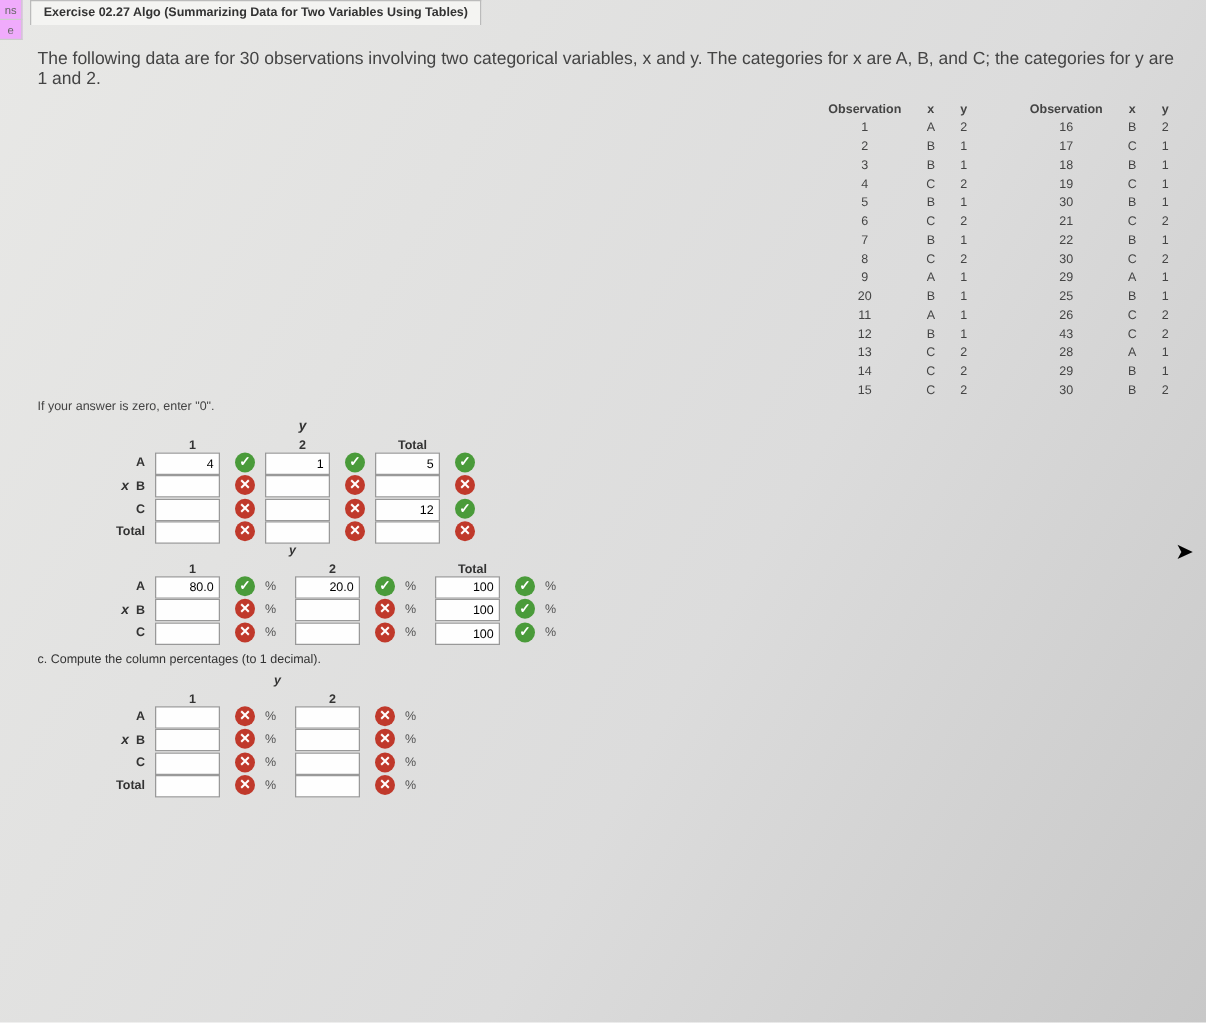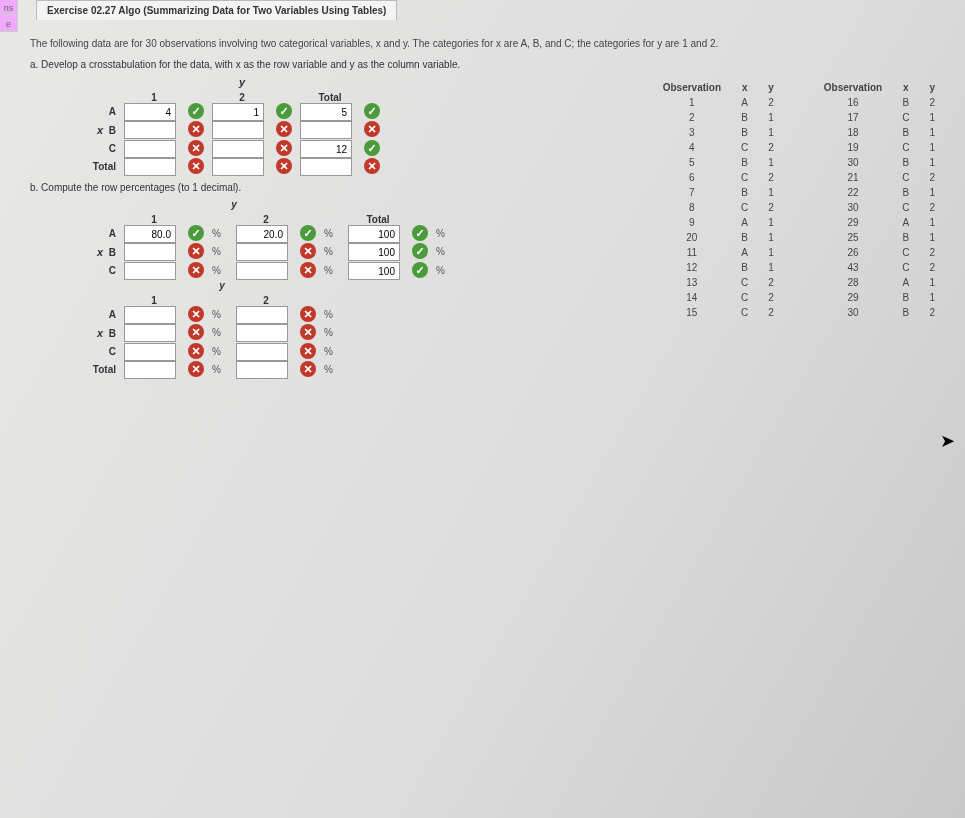--- a/index.html
+++ b/index.html
@@ -13,38 +13,38 @@
     height: 818px;
     overflow: hidden;
     position: relative;
   }
   .top-tab {
     border: 1px solid #bbb;
     border-bottom: none;
     background: #f4f4f2;
     padding: 4px 10px;
     display: inline-block;
-    margin-left: 18px;
+    margin-left: 6px;
     font-weight: bold;
     font-size: 10px;
   }
   .left-tabs {
     position: absolute;
     left: 0; top: 0;
     width: 18px;
     font-size: 9px;
     color: #666;
   }
   .left-tabs div { height: 16px; line-height: 16px; text-align: center; border-bottom:1px solid #ccc; border-right:1px solid #ccc; background:#f0abfc;}
   .content {
     padding: 10px 20px 10px 30px;
   }
   .intro {
     margin: 8px 0 10px 0;
-    font-size: 10px;
+    font-size: 14px;
     color: #444;
   }
   .data-tables {
     position: absolute;
     right: 20px;
     top: 80px;
     display: flex;
     gap: 30px;
   }
   table.obs {
@@ -282,21 +282,21 @@
           </tr>
           <tr>
             <td>30</td>
             <td>B</td>
             <td>2</td>
           </tr>
         </tbody>
     </table>
   </div>
 
-  <div class="part-label">a. Develop a crosstabulation for the data, with x as the row variable and y as the column variable.</div>
+  <div class="note">If your answer is zero, enter "0".</div>
 
   <div style="margin-left:40px;">
     <div class="grid gridA">
       <div></div>
         <div class="y-label">y</div>
         <div></div>
       <div></div>
       <div class="hdr">1</div>
         <div></div>
       <div class="hdr">2</div>
@@ -337,21 +337,20 @@
           <input class="cell" style="">
           <div><span class="mark bad">✕</span></div>
           <input class="cell" style="">
           <div><span class="mark bad">✕</span></div>
           <input class="cell" style="">
           <div><span class="mark bad">✕</span></div>
         </div>
       </div>
   </div>
 
-  <div class="part-label">b. Compute the row percentages (to 1 decimal).</div>
 
   <div style="margin-left:40px;">
     <div class="grid gridB">
       <div></div>
         <div class="hdr" style="grid-column:2 / span 6;font-style:italic">y</div>
         <div></div>
         <div></div>
         <div></div>
       <div></div>
       <div class="hdr">1</div>
@@ -397,20 +396,21 @@
           <input class="cell" style="">
           <div><span class="mark bad">✕</span></div>
           <div class="pct">%</div>
           <input class="cell" value="100" style="">
           <div><span class="mark ok">✓</span></div>
           <div class="pct">%</div>
         </div>
       </div>
   </div>
 
+  <div class="part-label">c. Compute the column percentages (to 1 decimal).</div>
 
   <div style="margin-left:40px;">
     <div class="grid gridC">
       <div></div>
         <div class="hdr" style="grid-column:2 / span 5;font-style:italic">y</div>
         <div></div>
       <div></div>
       <div class="hdr">1</div>
         <div></div>
         <div></div>

